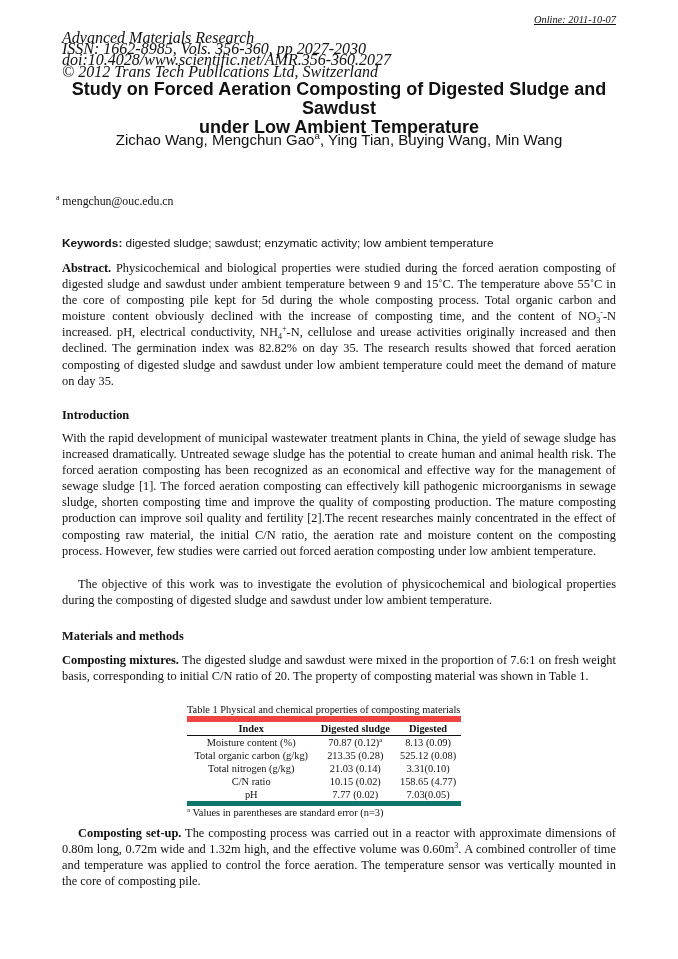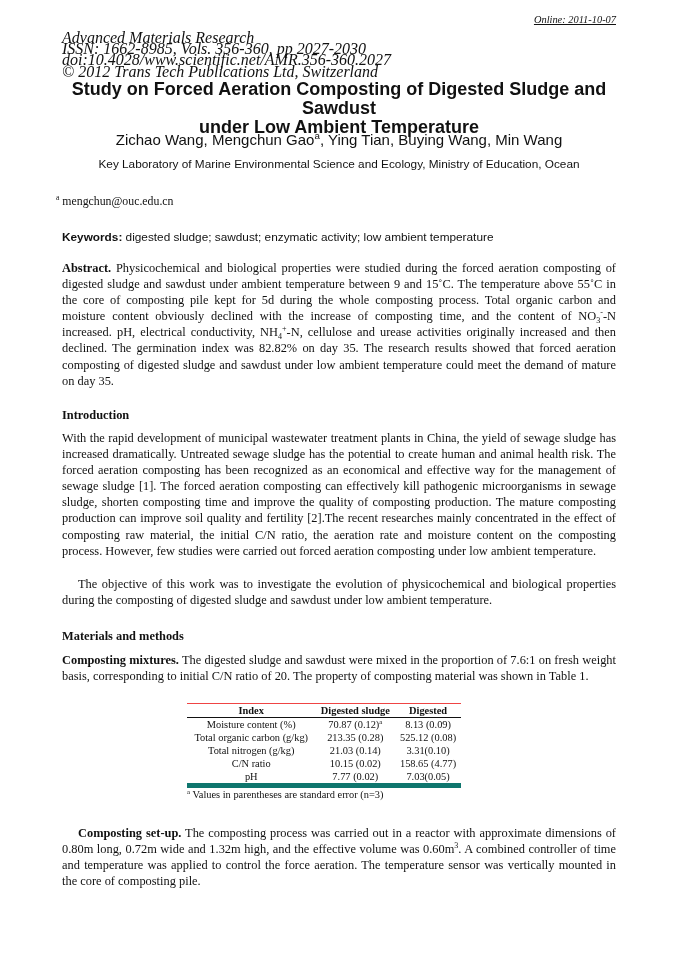--- a/index.html
+++ b/index.html
@@ -8,33 +8,33 @@
   .header-left { position:absolute; left:62px; top:32px; font-family:"Liberation Serif", serif; font-style:italic; font-size:16px; line-height:11.2px; }
   .header-right { position:absolute; right:62px; top:14px; font-family:"Liberation Serif", serif; font-style:italic; font-size:10.4px; line-height:11.2px;text-decoration:underline; }
 
   .title { position:absolute; left:56px; width:566px; top:80px; text-align:center; font-family:"Liberation Sans", sans-serif; font-weight:bold; font-size:18px; line-height:19px; }
   .authors { position:absolute; left:56px; width:566px; top:131px; text-align:center; font-family:"Liberation Sans", sans-serif; font-size:15px; line-height:18px; }
   .affil { position:absolute; left:56px; width:566px; top:156px; text-align:center; font-family:"Liberation Sans", sans-serif; font-size:11.8px; line-height:16.5px; }
   .email { position:absolute; left:56px; width:566px; top:194px; text-align:left; font-family:Liberation Serif, serif; font-size:11.8px; line-height:14px; }
   sup { font-size:65%; line-height:0; vertical-align:super; }
   sub { font-size:65%; line-height:0; vertical-align:sub; }
 
-  .keywords { position:absolute; left:62px; top:230px; font-family:"Liberation Sans", sans-serif; font-size:11.8px; line-height:14px; }
+  .keywords { position:absolute; left:62px; top:236px; font-family:"Liberation Sans", sans-serif; font-size:11.8px; line-height:14px; }
   .keywords b { font-weight:bold; }
 
   .para { position:absolute; left:62px; width:554px; font-family:"Liberation Serif", serif; font-size:12.4px; line-height:16.1px; text-align:justify; }
   .para b { font-weight:bold; }
   .indent { text-indent:16px; }
   .heading { position:absolute; left:62px; font-family:"Liberation Serif", serif; font-weight:bold; font-size:12.4px; line-height:16px; }
 
   .table-wrap { position:absolute; left:187px; top:703px; width:274px; font-family:"Liberation Serif", serif; font-size:10.4px; }
   .table-caption { text-align:left; line-height:13px; white-space:nowrap; }
   table { border-collapse:collapse; width:274px; }
   th, td { padding:0 2px; line-height:13px; text-align:center; white-space:nowrap; }
-  thead tr { border-top:1px solid #ef4444; border-bottom:1px solid #111; }
+  thead tr { border-top:6px solid #ef4444; border-bottom:1px solid #111; }
   tbody tr:last-child { border-bottom:5px solid #0f766e; }
   th { font-weight:bold; }
   .table-note { line-height:13px; white-space:nowrap; }
 </style>
 </head>
 <body>
 
 <div class="header-left">
   <div>Advanced Materials Research</div>
   <div>ISSN: 1662-8985, Vols. 356-360, pp 2027-2030</div>
@@ -42,36 +42,36 @@
   <div>© 2012 Trans Tech Publications Ltd, Switzerland</div>
 </div>
 <div class="header-right">Online: 2011-10-07</div>
 
 <div class="title">
   <div>Study on Forced Aeration Composting of Digested Sludge and Sawdust</div>
   <div>under Low Ambient Temperature</div>
 </div>
 <div class="authors"><span>Zichao Wang, Mengchun Gao</span><sup>a</sup><span>, Ying Tian, Buying Wang, Min Wang</span></div>
 <div class="affil">
-  <div>Key Laboratory of Marine Environmental Science and Ecology, Ministry of Education, Ocean</div>
 </div>
 <div class="email"><sup>a</sup> <span>mengchun@ouc.edu.cn</span></div>
 
 <div class="keywords"><b>Keywords:</b> <span>digested sludge; sawdust; enzymatic activity; low ambient temperature</span></div>
 
 <div class="para" style="top:260px;"><b>Abstract.</b> <span>Physicochemical and biological properties were studied during the forced aeration composting of digested sludge and sawdust under ambient temperature between 9 and 15˚C. The temperature above 55˚C in the core of composting pile kept for 5d during the whole composting process. Total organic carbon and moisture content obviously declined with the increase of composting time, and the content of NO</span><sub>3</sub><sup>-</sup><span>-N increased. pH, electrical conductivity, NH</span><sub>4</sub><sup>+</sup><span>-N, cellulose and urease activities originally increased and then declined. The germination index was 82.82% on day 35. The research results showed that forced aeration composting of digested sludge and sawdust under low ambient temperature could meet the demand of mature on day 35.</span></div>
 
 <div class="heading" style="top:407px;">Introduction</div>
 <div class="para" style="top:430px;">With the rapid development of municipal wastewater treatment plants in China, the yield of sewage sludge has increased dramatically. Untreated sewage sludge has the potential to create human and animal health risk. The forced aeration composting has been recognized as an economical and effective way for the management of sewage sludge [1]. The forced aeration composting can effectively kill pathogenic microorganisms in sewage sludge, shorten composting time and improve the quality of composting production. The mature composting production can improve soil quality and fertility [2].The recent researches mainly concentrated in the effect of composting raw material, the initial C/N ratio, the aeration rate and moisture content on the composting process. However, few studies were carried out forced aeration composting under low ambient temperature.</div>
 <div class="para indent" style="top:576px;">The objective of this work was to investigate the evolution of physicochemical and biological properties during the composting of digested sludge and sawdust under low ambient temperature.</div>
 
 <div class="heading" style="top:628px;">Materials and methods</div>
 <div class="para" style="top:652px;"><b>Composting mixtures.</b> <span>The digested sludge and sawdust were mixed in the proportion of 7.6:1 on fresh weight basis, corresponding to initial C/N ratio of 20. The property of composting material was shown in Table 1.</span></div>
 
 <div class="table-wrap">
+  <div class="table-caption">Table 1 Physical and chemical properties of composting materials</div>
   <table>
     <thead>
       <tr>
         <th>Index</th>
         <th>Digested sludge</th>
         <th>Digested</th>
       </tr>
     </thead>
     <tbody>
       <tr>

